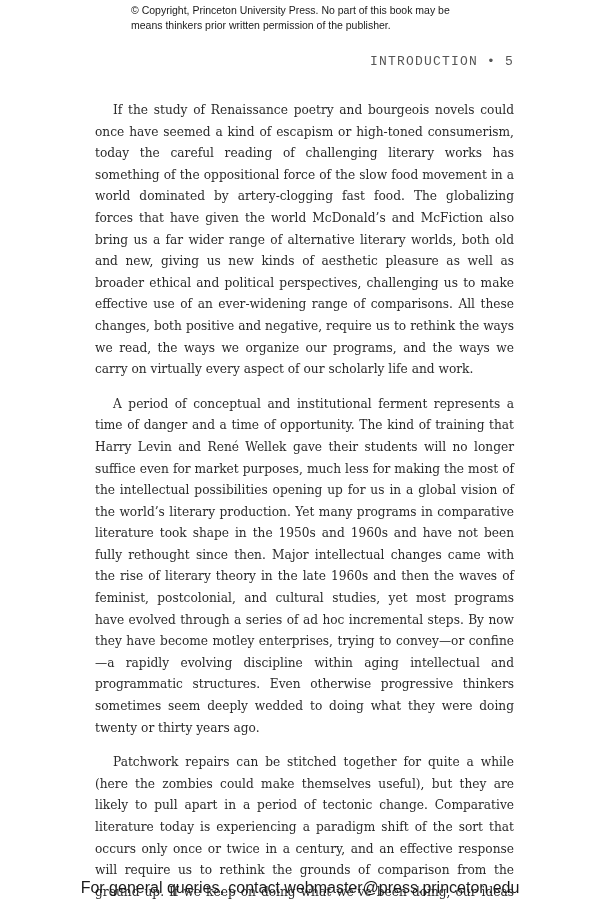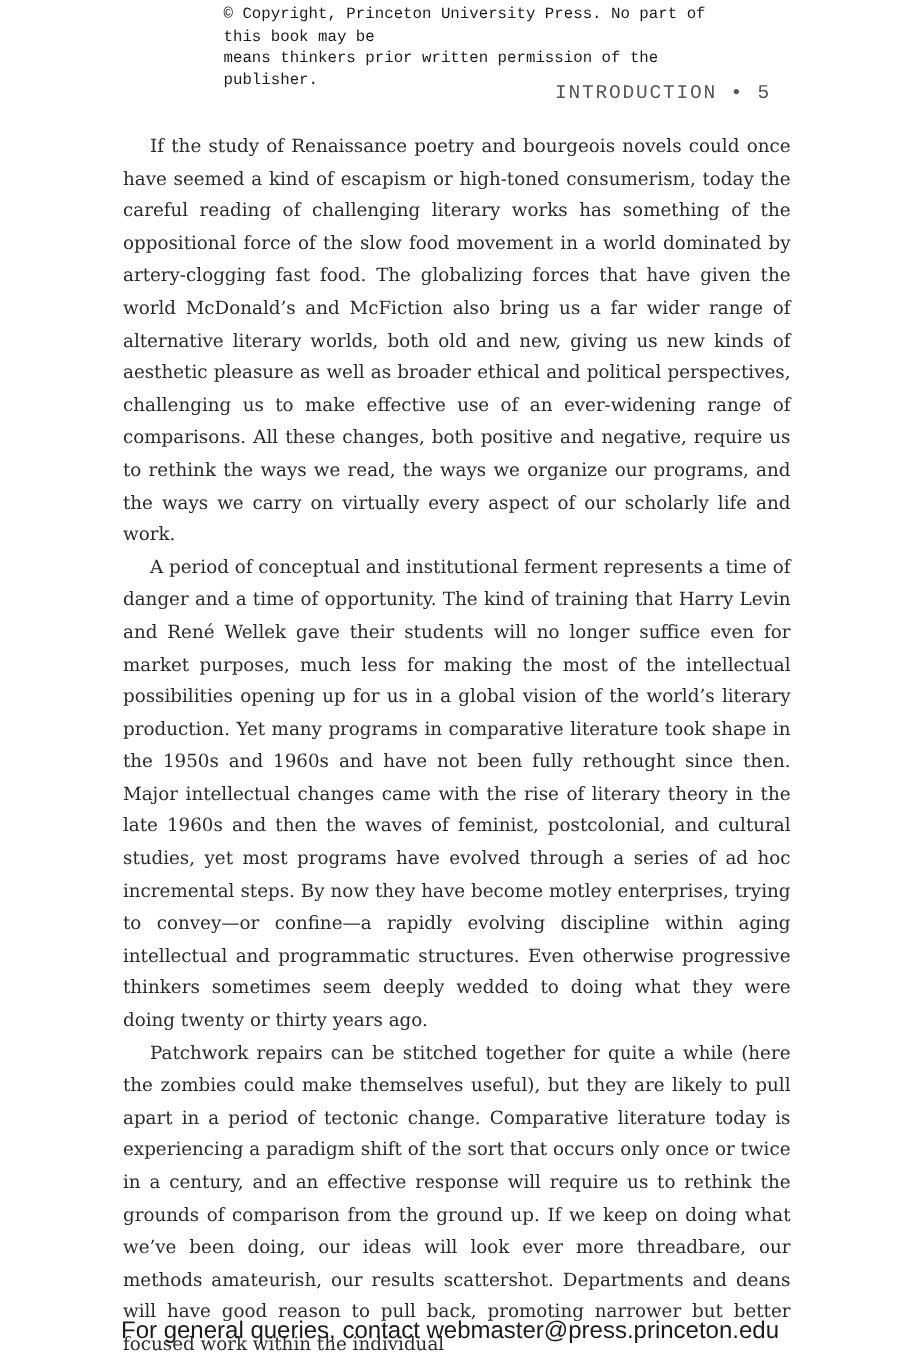--- a/index.html
+++ b/index.html
@@ -1,34 +1,34 @@
 <!DOCTYPE html>
 <html><head>
   <meta charset="utf-8">
   <style>
     html, body { margin: 0; padding: 0; background: #ffffff; }
     body { width: 600px; height: 906px; position: relative; overflow: hidden; }
     .copyright {
-      position: absolute; left: 149px; top: 3px; width: 330px;
-      font-family: Liberation Mono, monospace; font-size: 10.5px;
+      position: absolute; left: 131px; top: 3px; width: 330px;
+      font-family: Liberation Sans, sans-serif; font-size: 10.5px;
       line-height: 14.5px; color: #1a1a1a;
     }
     .running-head {
       position: absolute; right: 86px; top: 54px;
       font-family: Liberation Mono, monospace; font-size: 13px;
       letter-spacing: 1.2px; color: #555;
     }
     .running-head .bullet { margin: 0 9px; }
     .body-text {
       position: absolute; left: 82px; top: 87px; width: 445px;
       font-family: "DejaVu Serif", serif; font-size: 12.2px;
       line-height: 21.6px; color: #2a2a2a;
       text-align: justify; hyphens: manual;
     }
-    .body-text p { margin: 0; text-indent: 18px; }
+    .body-text p { margin: 13px; text-indent: 18px; }
     .footer {
       position: absolute; left: 0; right: 0; top: 879px; text-align: center;
       font-family: "Liberation Sans", sans-serif; font-size: 16px; color: #1a1a1a;
     }
   </style>
 </head>
 <body>
 
 <div class="copyright">
   <div>© Copyright, Princeton University Press. No part of this book may be</div>

